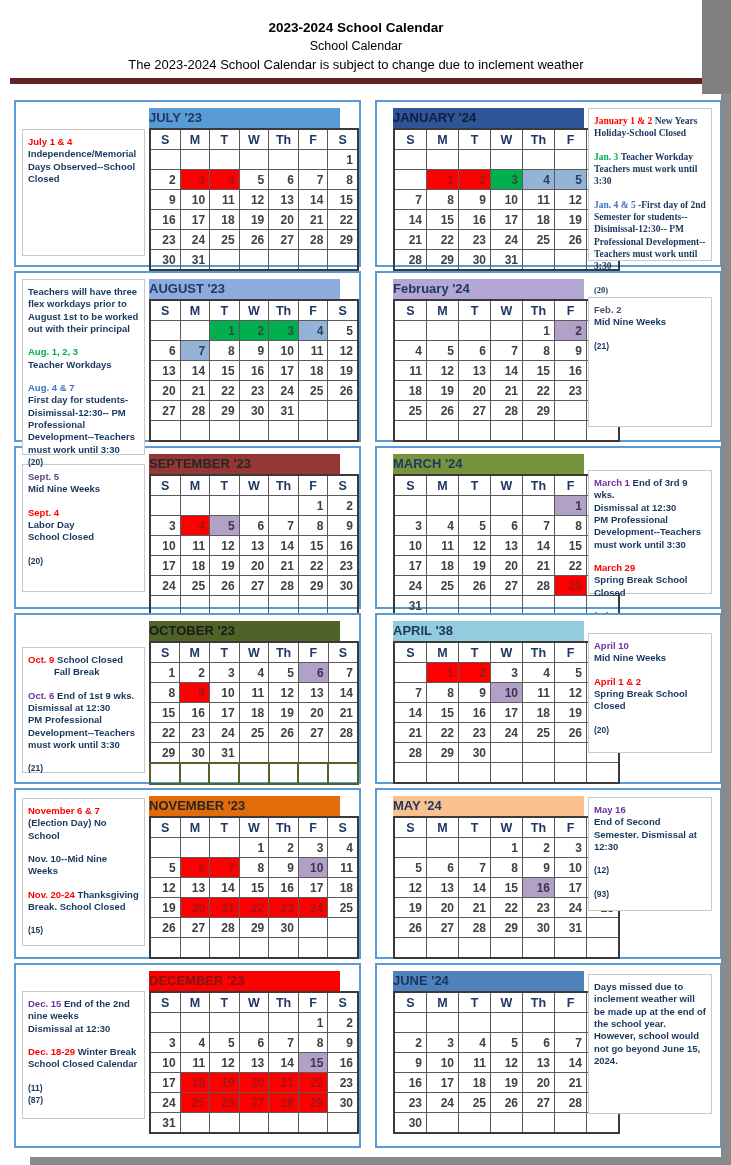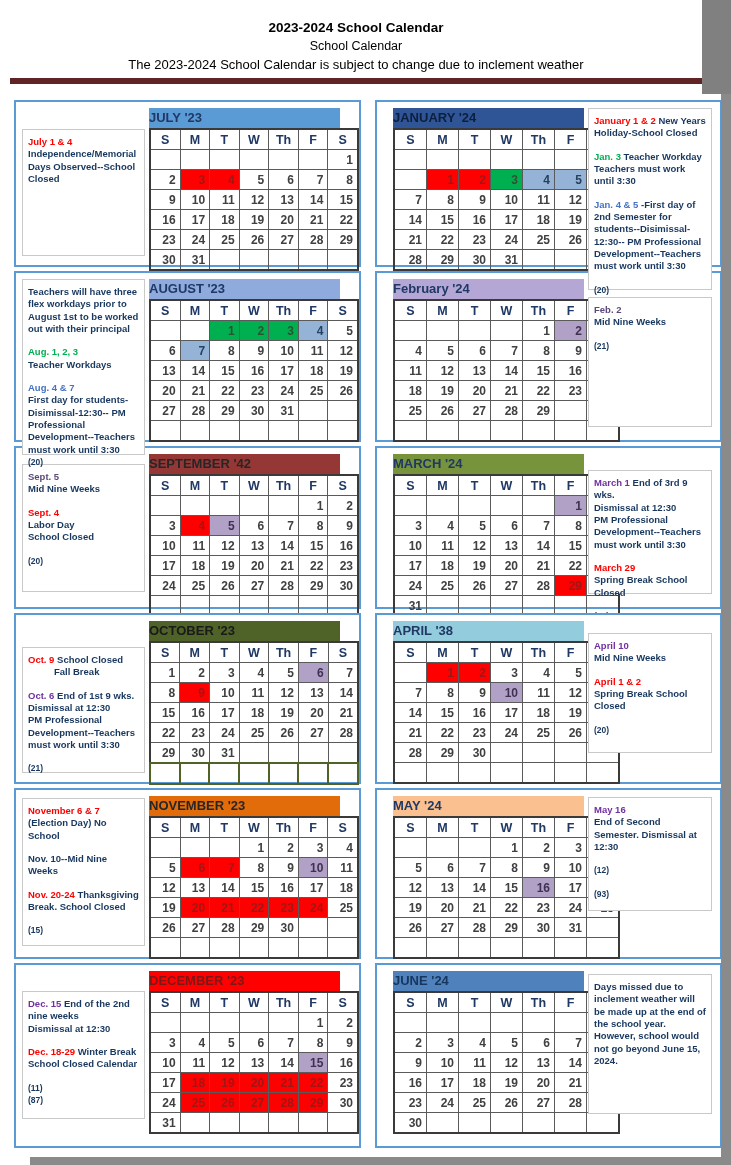--- a/index.html
+++ b/index.html
@@ -40,21 +40,21 @@
   .note-line.gap{margin-top:11px;}
   .note-line.indent{padding-left:26px;}
   .notes span.b{font-weight:bold;}
   .notes span.small{font-size:8.5px;}
   .jul .notes{top:27px;height:127px;}
   .aug .notes{top:6px;height:176px;z-index:2;}
   .sep .notes{top:16px;height:128px;}
   .oct .notes{top:12px;height:126px;margin-top:20px;}
   .nov .notes{top:8px;height:148px;}
   .dec .notes{top:26px;height:128px;}
-  .jan .notes{top:6px;height:182px;z-index:2;}
+  .jan .notes{top:6px;height:153px;z-index:2;font-family:Liberation Serif, serif;}
   .feb .notes{top:24px;height:130px;}
   .mar .notes{top:22px;height:124px;}
   .apr .notes{top:18px;height:120px;}
   .may .notes{top:7px;height:114px;}
   .jun .notes{top:9px;height:140px;}
   
   .edge-top-right{position:absolute;right:0;top:0;width:29px;height:94px;background:#808080;}
   .edge-right{position:absolute;right:0;top:94px;width:10px;height:1071px;background:#8a8a8a;}
   .edge-bottom{position:absolute;left:30px;bottom:0;width:701px;height:8px;background:#8a8a8a;}
 </style>
@@ -376,21 +376,21 @@
           </table>
         </div>
         <div class="notes">
           <div class="note-line"><span class="b " style="color: rgb(90, 74, 120);">Feb. 2</span></div>
           <div class="note-line"><span class="b ">Mid Nine Weeks</span></div>
           <div class="note-line gap"><span class="small">(21)</span></div>
         </div>
       </div>
       <div class="panel left sep">
         <div class="cal">
-          <div class="cal-header" style="background: rgb(149, 55, 53); color: rgb(38, 38, 38);">SEPTEMBER '42</div>
+          <div class="cal-header" style="background: rgb(149, 55, 53); color: rgb(38, 38, 38);">SEPTEMBER '23</div>
           <table class="cal-table">
             <tbody>
               <tr class="wd">
                 <td>S</td>
                 <td>M</td>
                 <td>T</td>
                 <td>W</td>
                 <td>Th</td>
                 <td>F</td>
                 <td>S</td>

